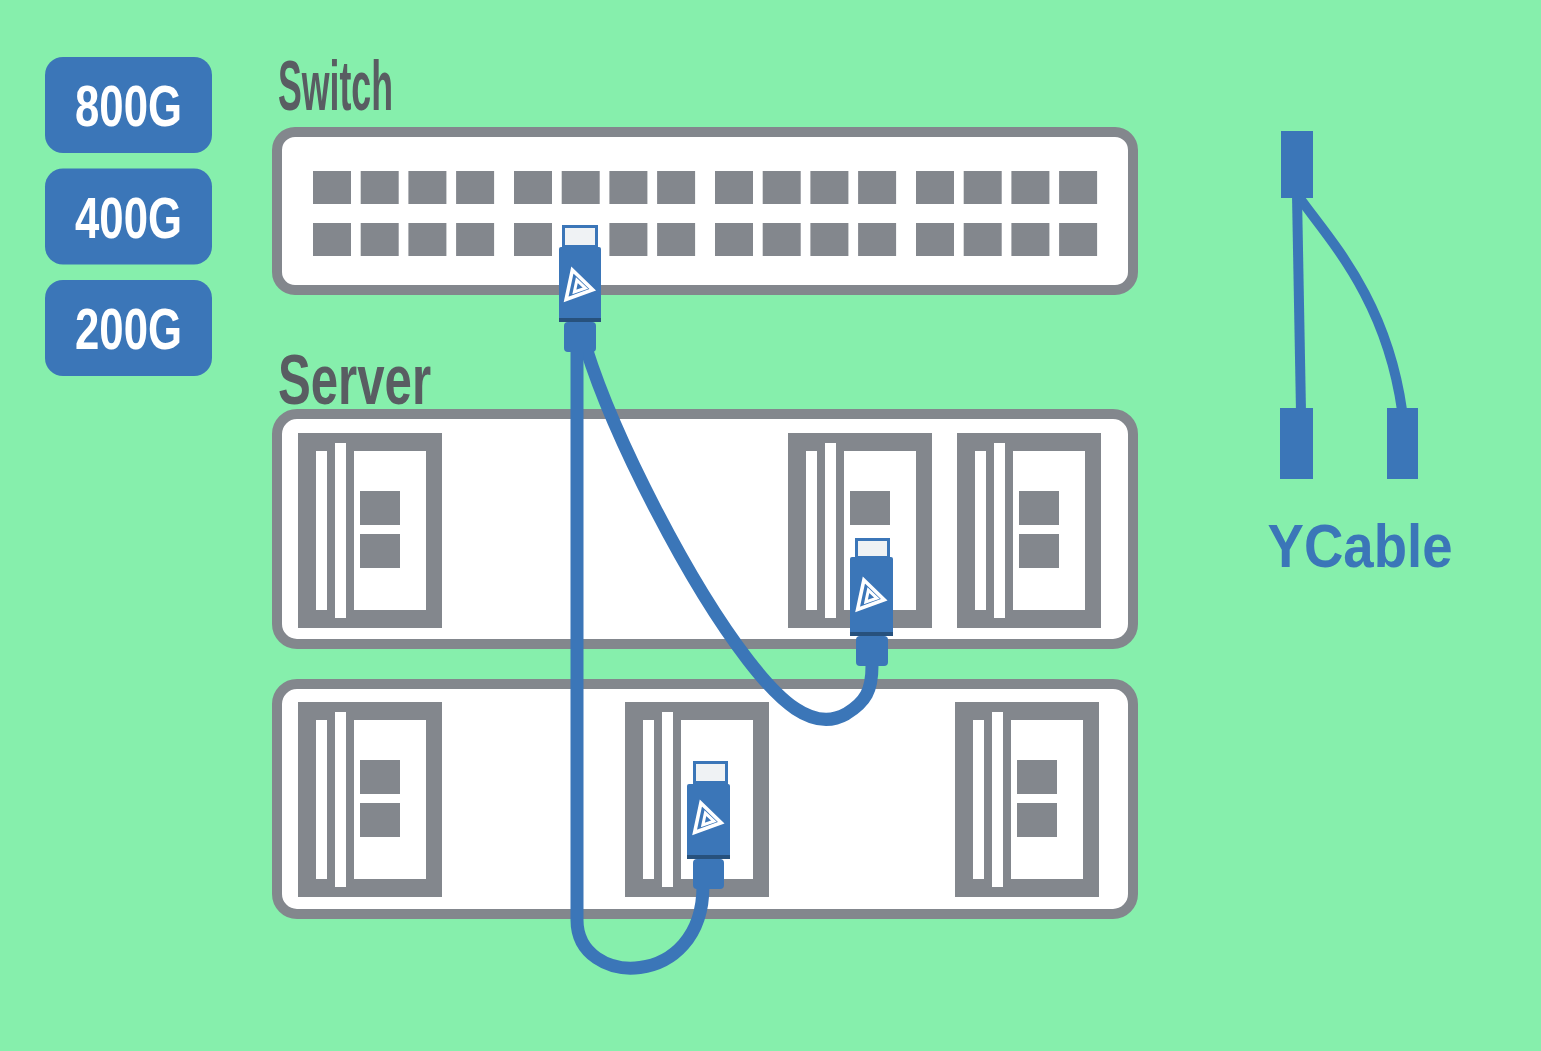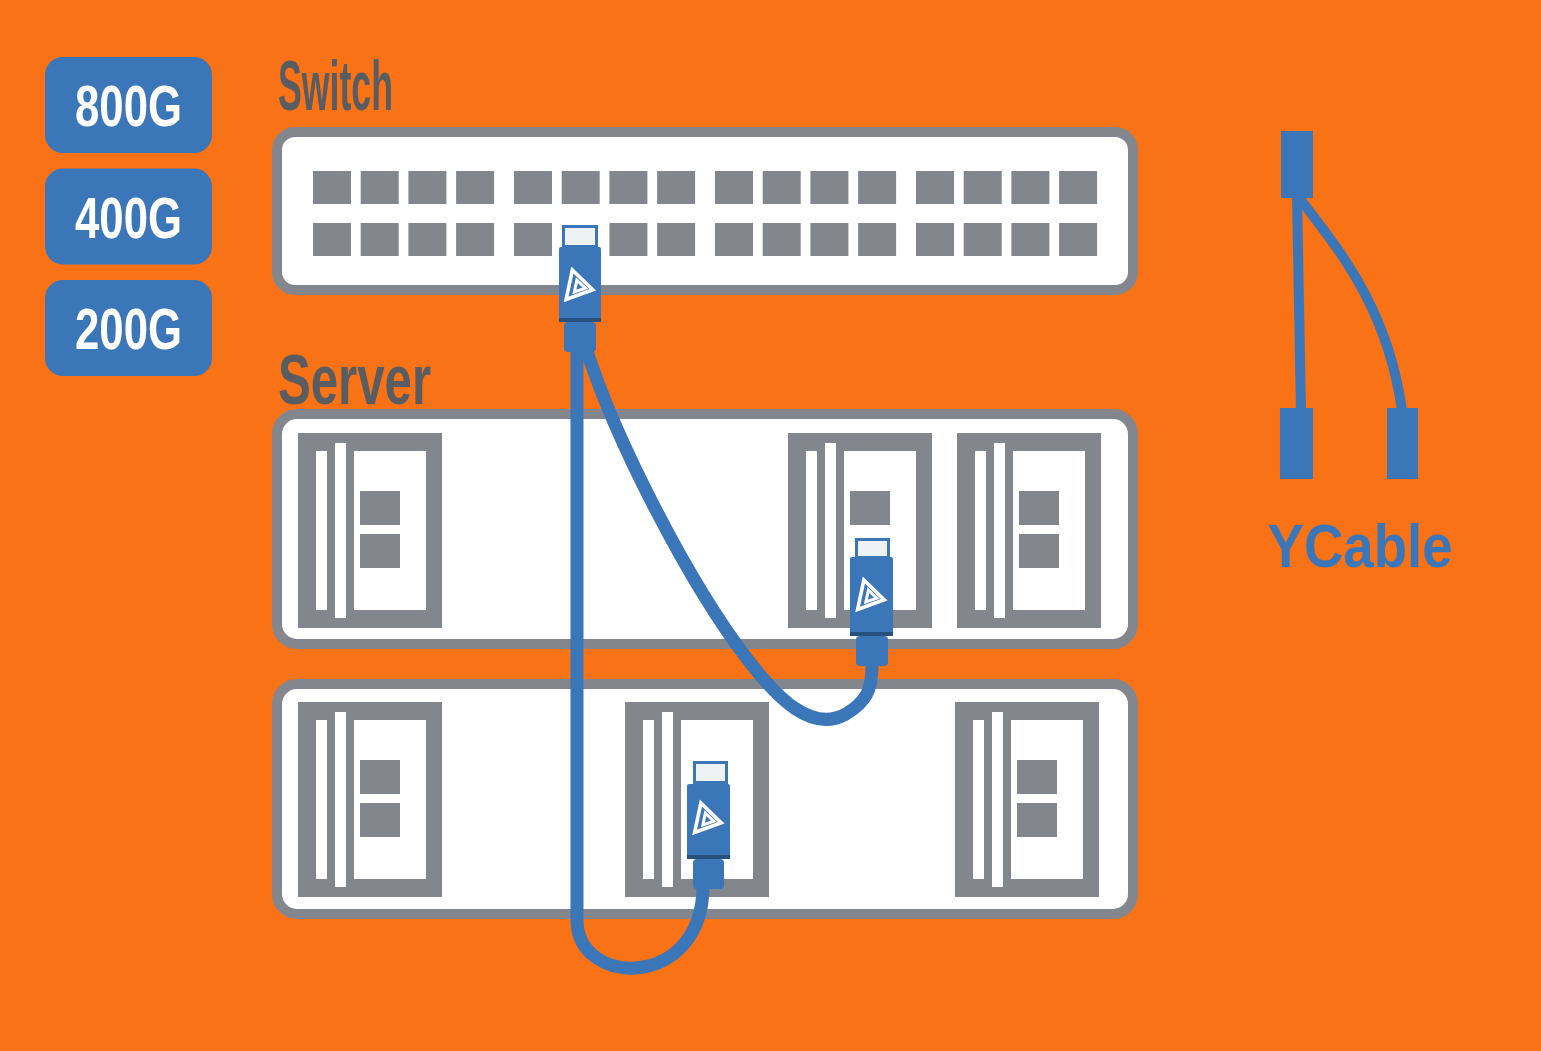--- a/index.html
+++ b/index.html
@@ -1,16 +1,16 @@
 <!DOCTYPE html>
 <html><head>
 <meta charset="utf-8">
 <style>
   html,body { margin:0; padding:0; background:#ffffff; }
-  .canvas { position:relative; width:1541px; height:1051px; background:#f97316; overflow:hidden; }
+  .canvas { position:relative; width:1541px; height:1051px; background:#86efac; overflow:hidden; }
   svg { display:block; }
   text { font-family:"Liberation Sans","DejaVu Sans",sans-serif; font-weight:700; }
 </style>
 </head>
 <body>
 
 <div class="canvas">
 <svg width="1541" height="1051" viewBox="0 0 1541 1051" xmlns="http://www.w3.org/2000/svg">
 
   <defs>

